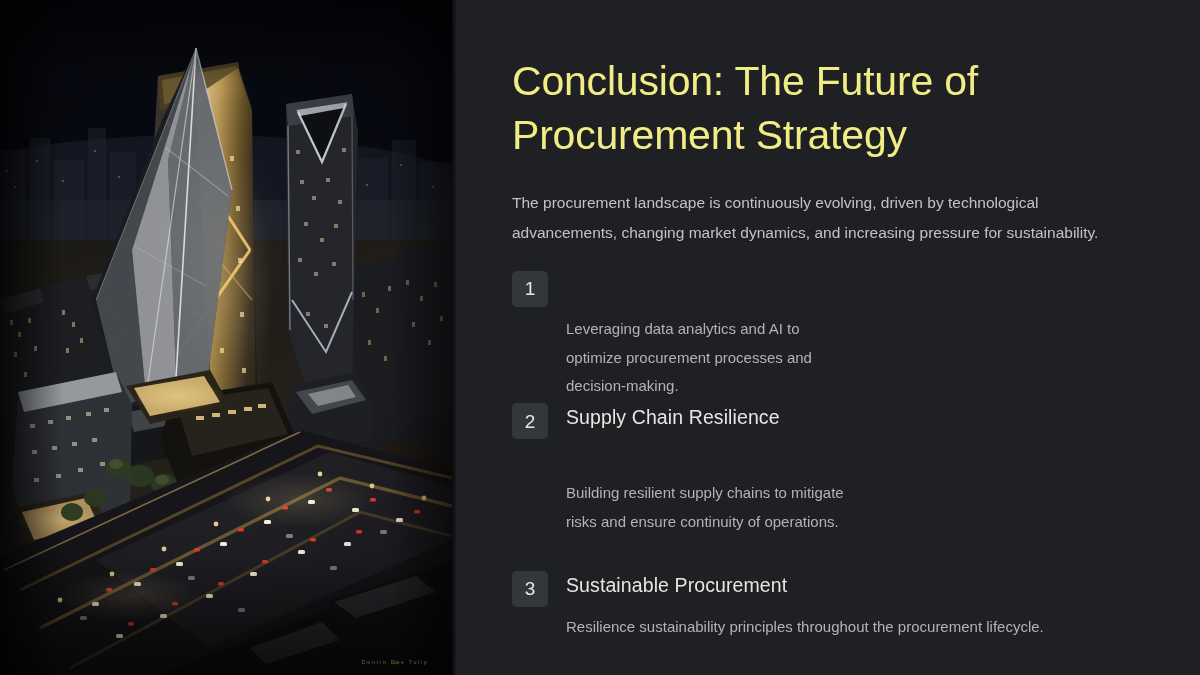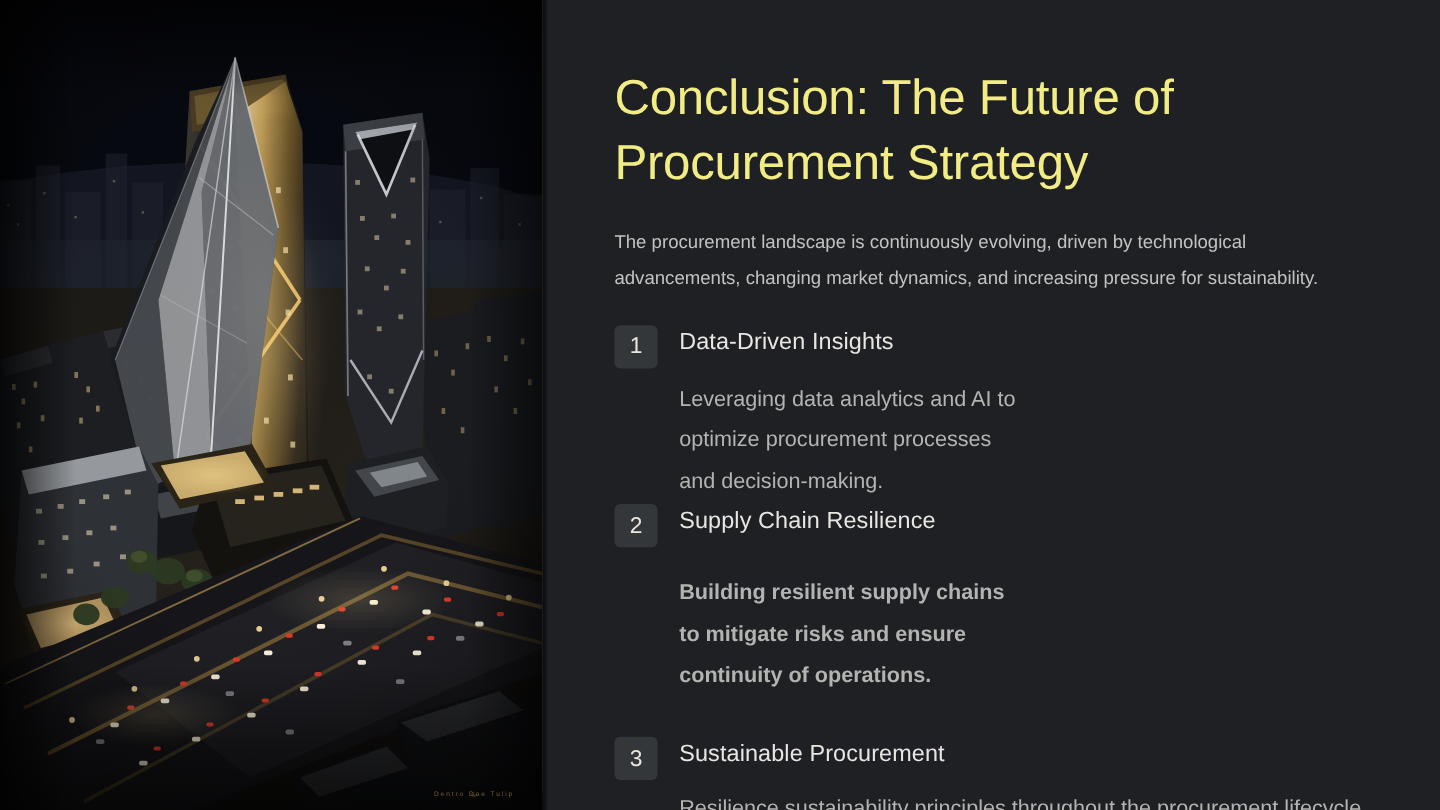--- a/index.html
+++ b/index.html
@@ -64,24 +64,24 @@
     background:#34373a; display:flex; align-items:center; justify-content:center;
     color:#e8e6de; font-size:19px; font-weight:400; line-height:1; margin-top:2px;
   }
 
   .item-title {
     font-size:19.5px; line-height:1.32; color:#e7e6e2; font-weight:400;
     letter-spacing:0.1px; padding-top:4px;
   }
 
   .item-body {
-    font-size:18px; line-height:1.92; color:#b3b4b1;
+    font-size:15px; line-height:1.92; color:#b3b4b1;
     margin-left:54px; margin-top:8px; font-weight:400;
   }
-  .item--gap .item-body { margin-top:20px;font-weight:bold; }
+  .item--gap .item-body { margin-top:40px; }
   .item--wide .item-body { margin-top:6px; }
 
   .row2 { margin-top:32px; }
 </style>
 </head>
 <body>
 
 <div class="slide">
 
   <div class="photo">
@@ -473,21 +473,20 @@
 
     <h1 class="title">Conclusion: The Future of Procurement Strategy</h1>
 
     <p class="subtitle">The procurement landscape is continuously evolving, driven by technological advancements, changing market dynamics, and increasing pressure for sustainability.</p>
 
     <div class="grid">
 
       <div class="item">
         <div class="item-head">
           <div class="badge">1</div>
-          <div class="item-title">Data-Driven Insights</div>
         </div>
         <div class="item-body">Leveraging data analytics and AI to optimize procurement processes and decision-making.</div>
       </div>
 
       <div class="item item--gap">
         <div class="item-head">
           <div class="badge">2</div>
           <div class="item-title">Supply Chain Resilience</div>
         </div>
         <div class="item-body">Building resilient supply chains to mitigate risks and ensure continuity of operations.</div>

